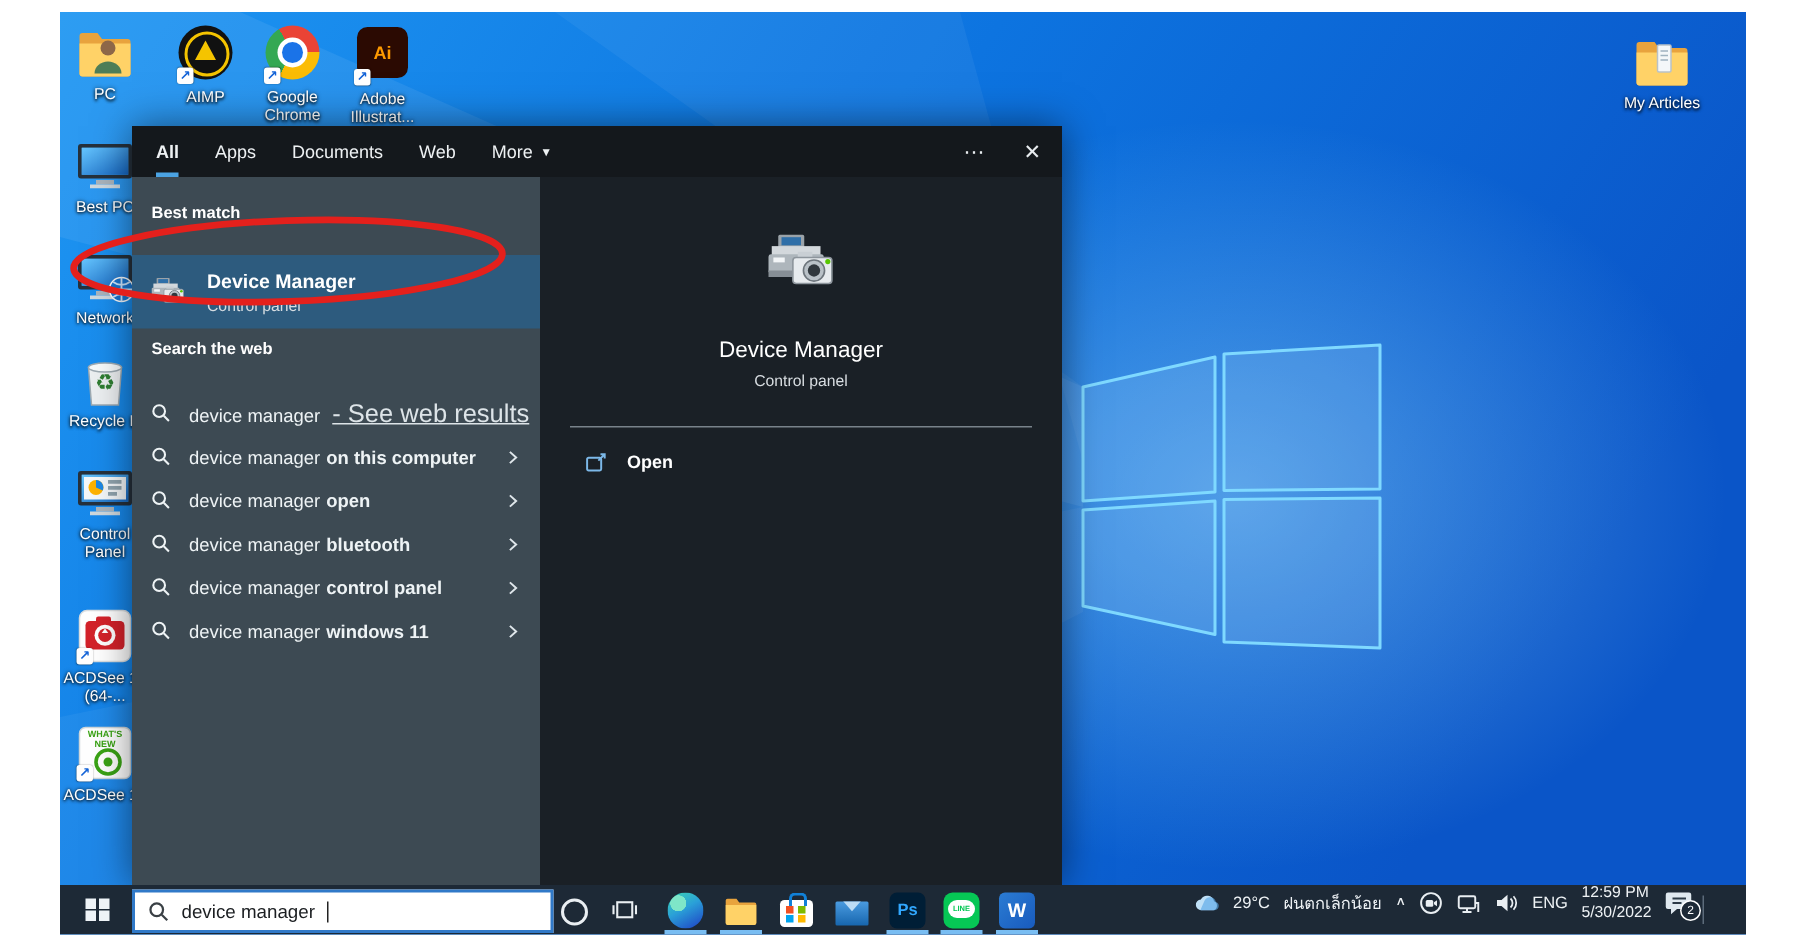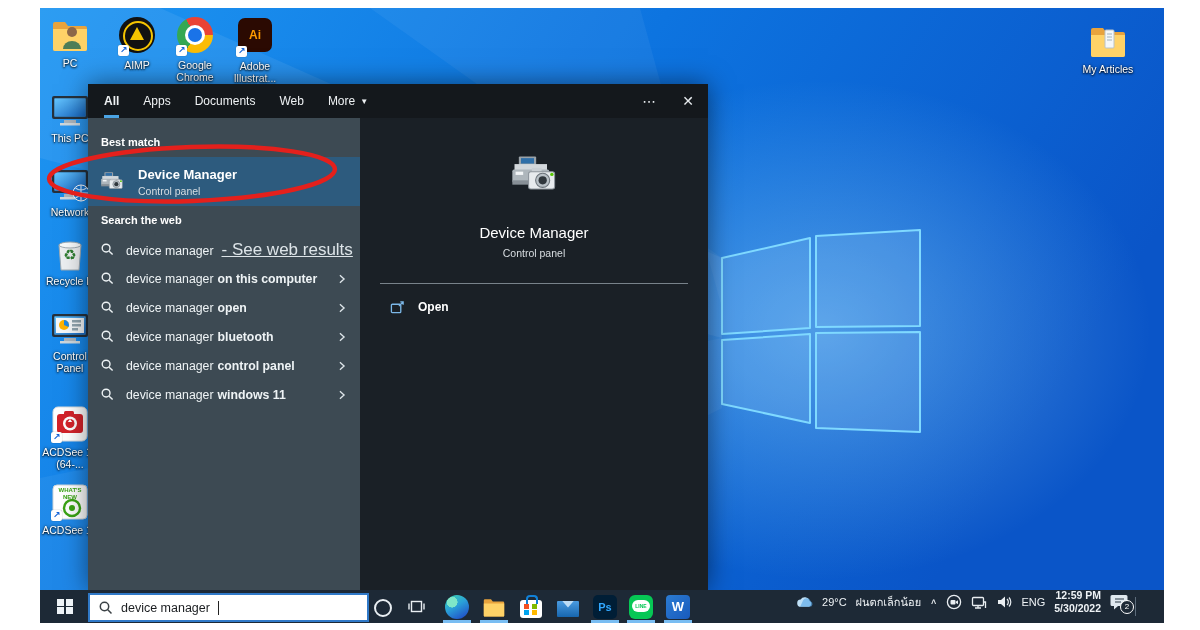--- a/index.html
+++ b/index.html
@@ -53,21 +53,21 @@
   .tabbar{height:34px;background:#14181c;display:flex;align-items:center;padding:0 14px 0 16px;color:#eef1f3;flex:none;}
   .tab{position:relative;height:34px;line-height:34px;font-size:12px;margin-right:24px;cursor:pointer;}
   .tab.active{font-weight:700;}
   .tab.active::after{content:"";position:absolute;left:0;right:0;bottom:0;height:3px;background:#4ba3e3;}
   .tab .caret{font-size:8px;margin-left:5px;vertical-align:1px;}
   .winctl{margin-left:auto;display:flex;align-items:center;gap:26px;}
   .winctl .glyph{font-size:14px;color:#e8ecef;cursor:pointer;}
   .menubody{flex:1;display:flex;min-height:0;}
   .leftcol{width:272px;background:#3d4a53;flex:none;padding-top:10px;}
   .rightcol{flex:1;background:#1a2026;text-align:center;color:#fff;}
-  .sechdr{font-size:11px;font-weight:700;color:#fff;padding:8px 14px 9px 13px;}
+  .sechdr{font-size:11px;font-weight:700;color:#fff;padding:8px 14px 22px 13px;}
   .bestmatch{height:49px;background:#2d5b7e;display:flex;align-items:center;padding-left:11px;gap:13px;cursor:pointer;}
   .bm-title{font-size:13px;font-weight:700;color:#fff;line-height:16px;}
   .bm-sub{font-size:10.5px;color:#d6dde2;margin-top:2px;}
   .dm20{width:26px;height:26px;flex:none;}
   .sug-row{height:29px;display:flex;align-items:center;padding:0 13px;gap:12px;cursor:pointer;color:#eef3f5;}
   .sug-row .mag{flex:none;width:13px;height:13px;}
   .sug-text{font-size:12.3px;white-space:nowrap;}
   .sug-text b{margin-left:4px;}
   .sug-text .note{margin-left:4px;font-size:17px;color:#dde4e8;text-decoration:underline;}
   .sug-chev{margin-left:auto;width:10px;height:10px;flex:none;}
@@ -89,21 +89,21 @@
   .tsearch-text{font-size:12.5px;color:#1b1e21;}
   .tcaret{width:1px;height:14px;background:#222;}
   .cortana{position:absolute;left:334px;top:9px;width:14px;height:14px;border:2px solid #e9eef2;border-radius:50%;cursor:pointer;}
   .taskview{position:absolute;left:368px;top:8px;width:17px;height:17px;cursor:pointer;}
   .tapp{position:absolute;top:0;width:30px;height:33px;display:flex;align-items:center;justify-content:center;cursor:pointer;}
   .tapp.running::after{content:"";position:absolute;left:1px;right:1px;bottom:0;height:3px;background:#79bdf2;}
   .tray{position:absolute;right:34px;top:0;height:23px;display:flex;align-items:center;gap:9px;color:#eef2f5;}
   .tray .txt{font-size:11px;white-space:nowrap;}
   .tray .chevup{font-size:10px;transform:scaleY(.8);cursor:pointer;}
   .trayicon{width:16px;height:16px;cursor:pointer;}
-  .clock{font-size:10.5px;line-height:13px;text-align:right;cursor:default;white-space:nowrap;font-weight:bold;}
+  .clock{font-size:10.5px;line-height:13px;cursor:default;white-space:nowrap;}
   .notif{position:relative;width:20px;height:18px;cursor:pointer;}
   .notif .badge{position:absolute;right:-4px;bottom:-3px;width:12px;height:12px;border-radius:50%;background:#1d2936;
                 border:1px solid #fff;color:#fff;font-size:8px;line-height:12px;text-align:center;}
   .tsep{position:absolute;right:28px;top:7px;width:1px;height:19px;background:#5c6b7a;}
 
   
   .annotation{position:absolute;left:0;top:0;width:100%;height:100%;z-index:9;pointer-events:none;}
 </style>
 </head>
 <body>
@@ -209,21 +209,21 @@
     </div>
     <div class="lbl">Adobe Illustrat...</div>
   </div>
 
   <div class="dicon" style="left:2px;top:82px">
     <div class="art">
       <svg class="artsvg" viewBox="0 0 40 40">
           <use href="#monitor"></use>
         </svg>
     </div>
-    <div class="lbl" style="white-space:nowrap">This PC</div>
+    <div class="lbl" style="white-space:nowrap">Best PC</div>
   </div>
   <div class="dicon" style="left:2px;top:156px">
     <div class="art">
       <svg class="artsvg" viewBox="0 0 40 40">
           <use href="#monitor"></use>
         <circle cx="31" cy="29" r="8" fill="#1976d2" stroke="#fff"></circle>
         <path d="M23,29 h16 M31,21 v16 M25.5,24 a9,9 0 0 0 11,0 M25.5,34 a9,9 0 0 1 11,0" stroke="#cfe8ff" fill="none" stroke-width="1.2"></path>
         </svg>
     </div>
     <div class="lbl" style="white-space:nowrap">Network</div>

